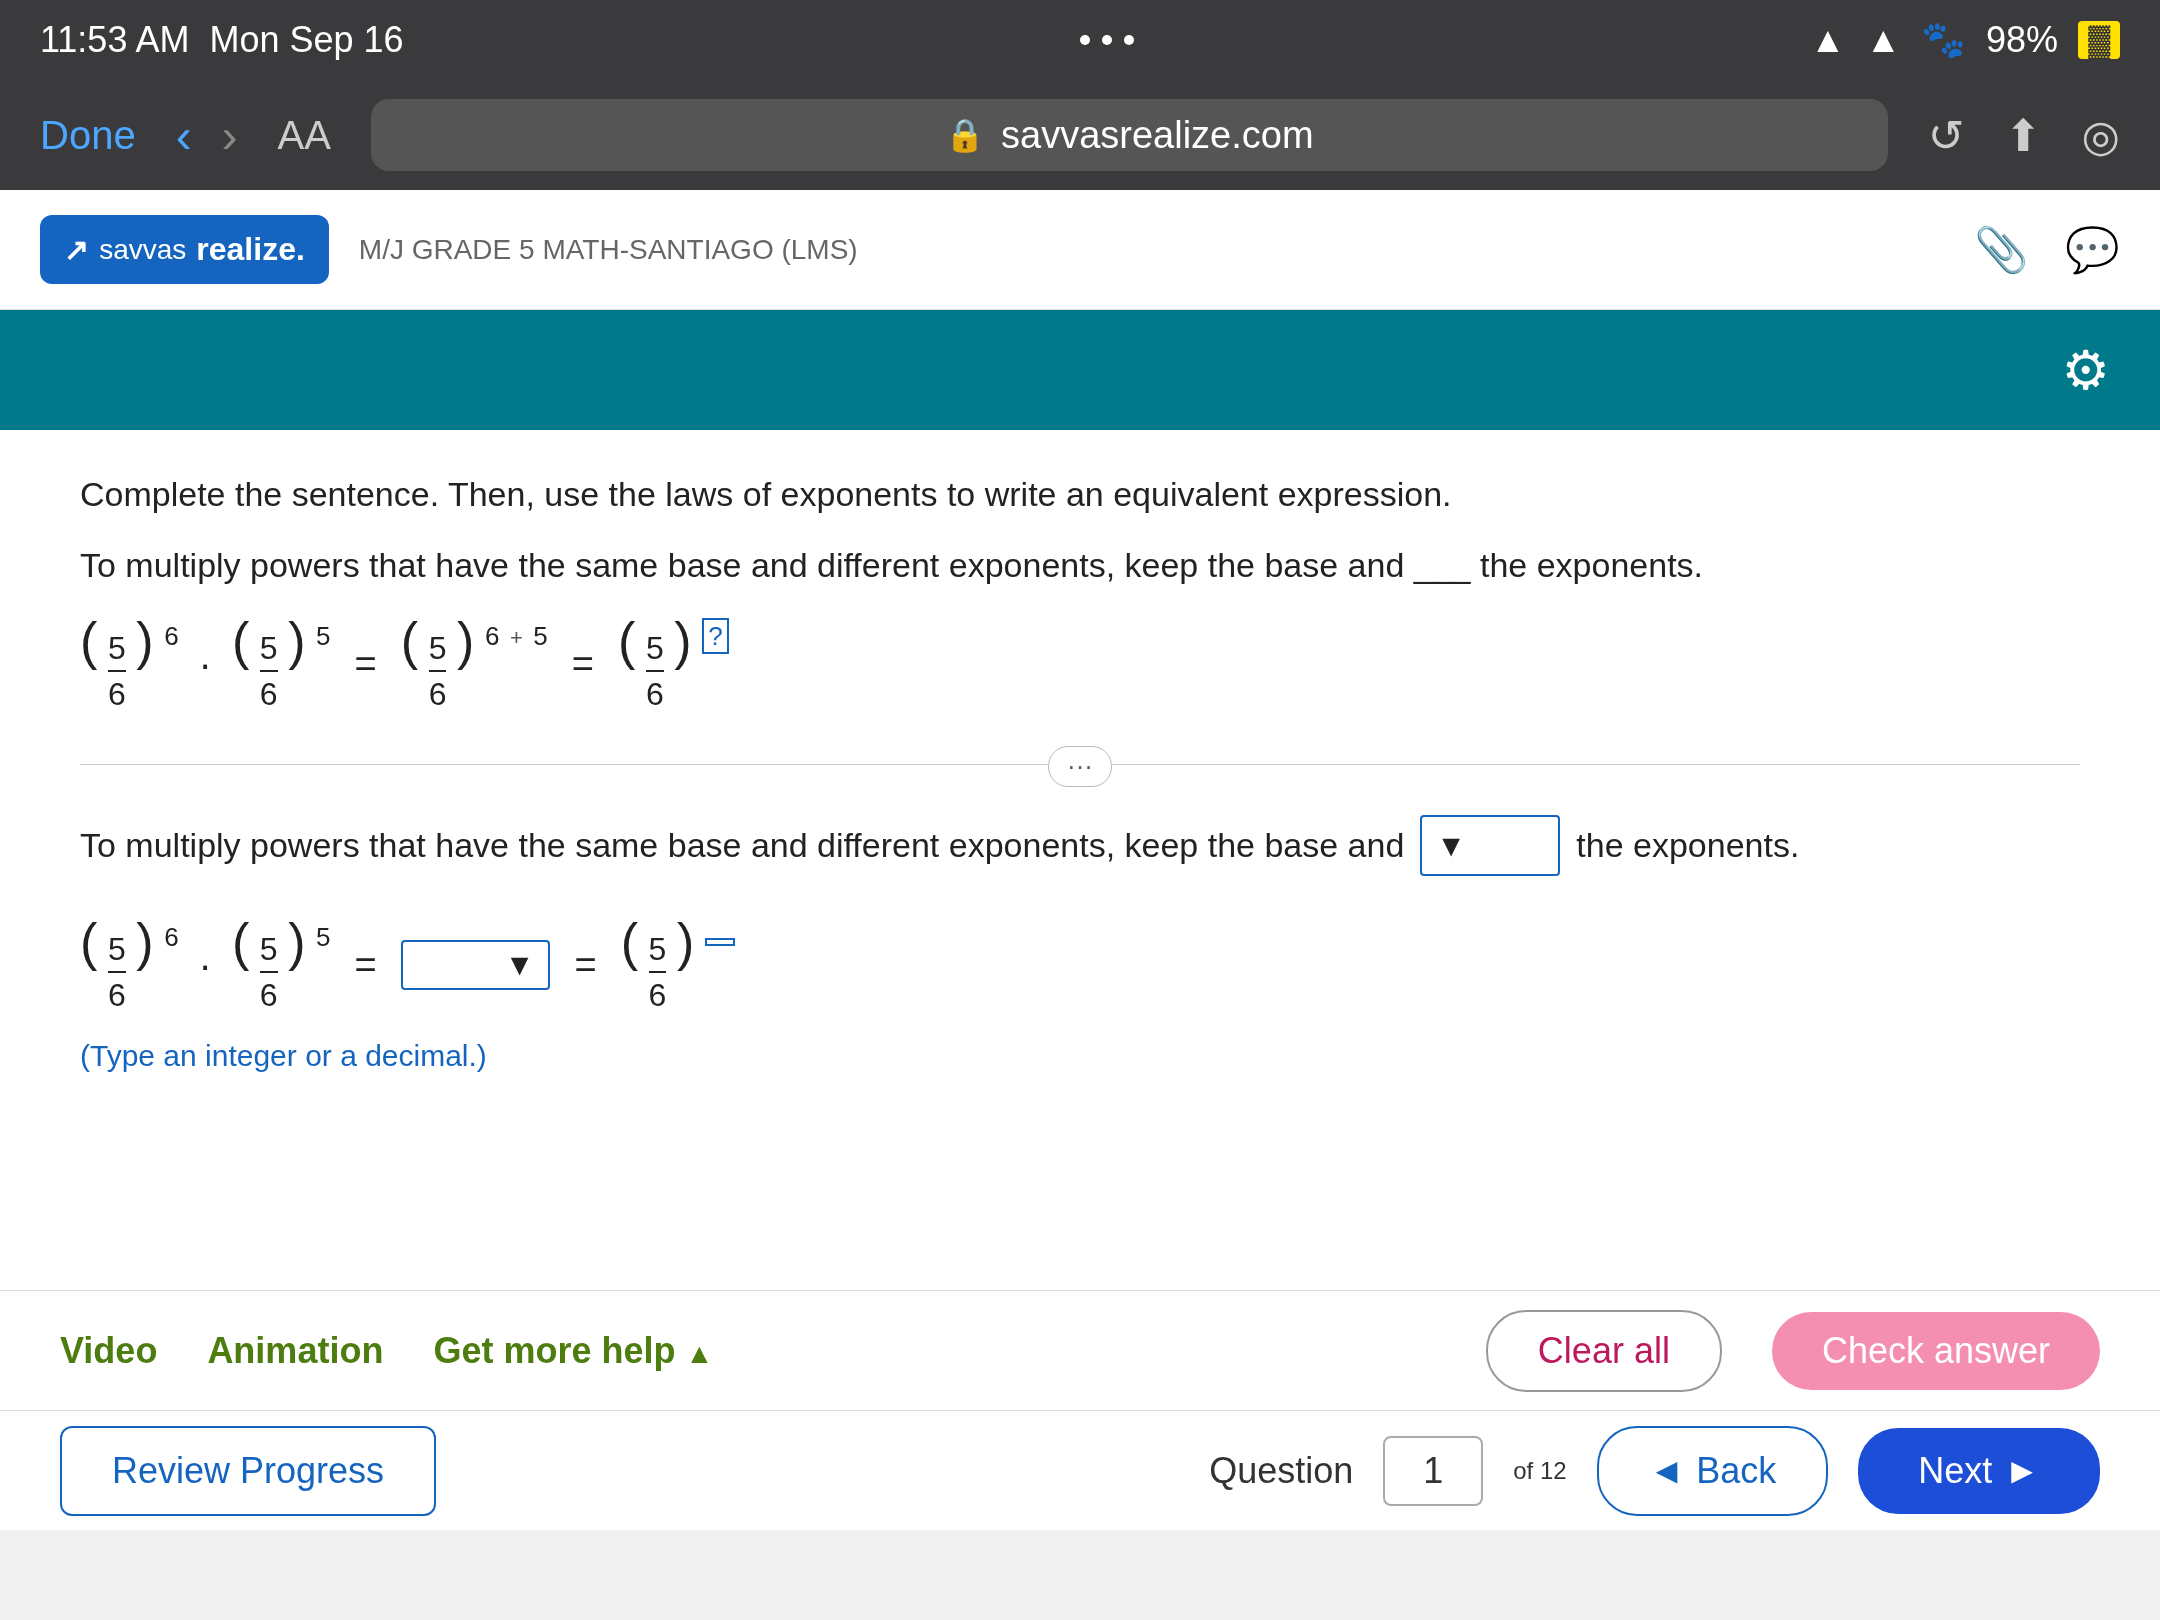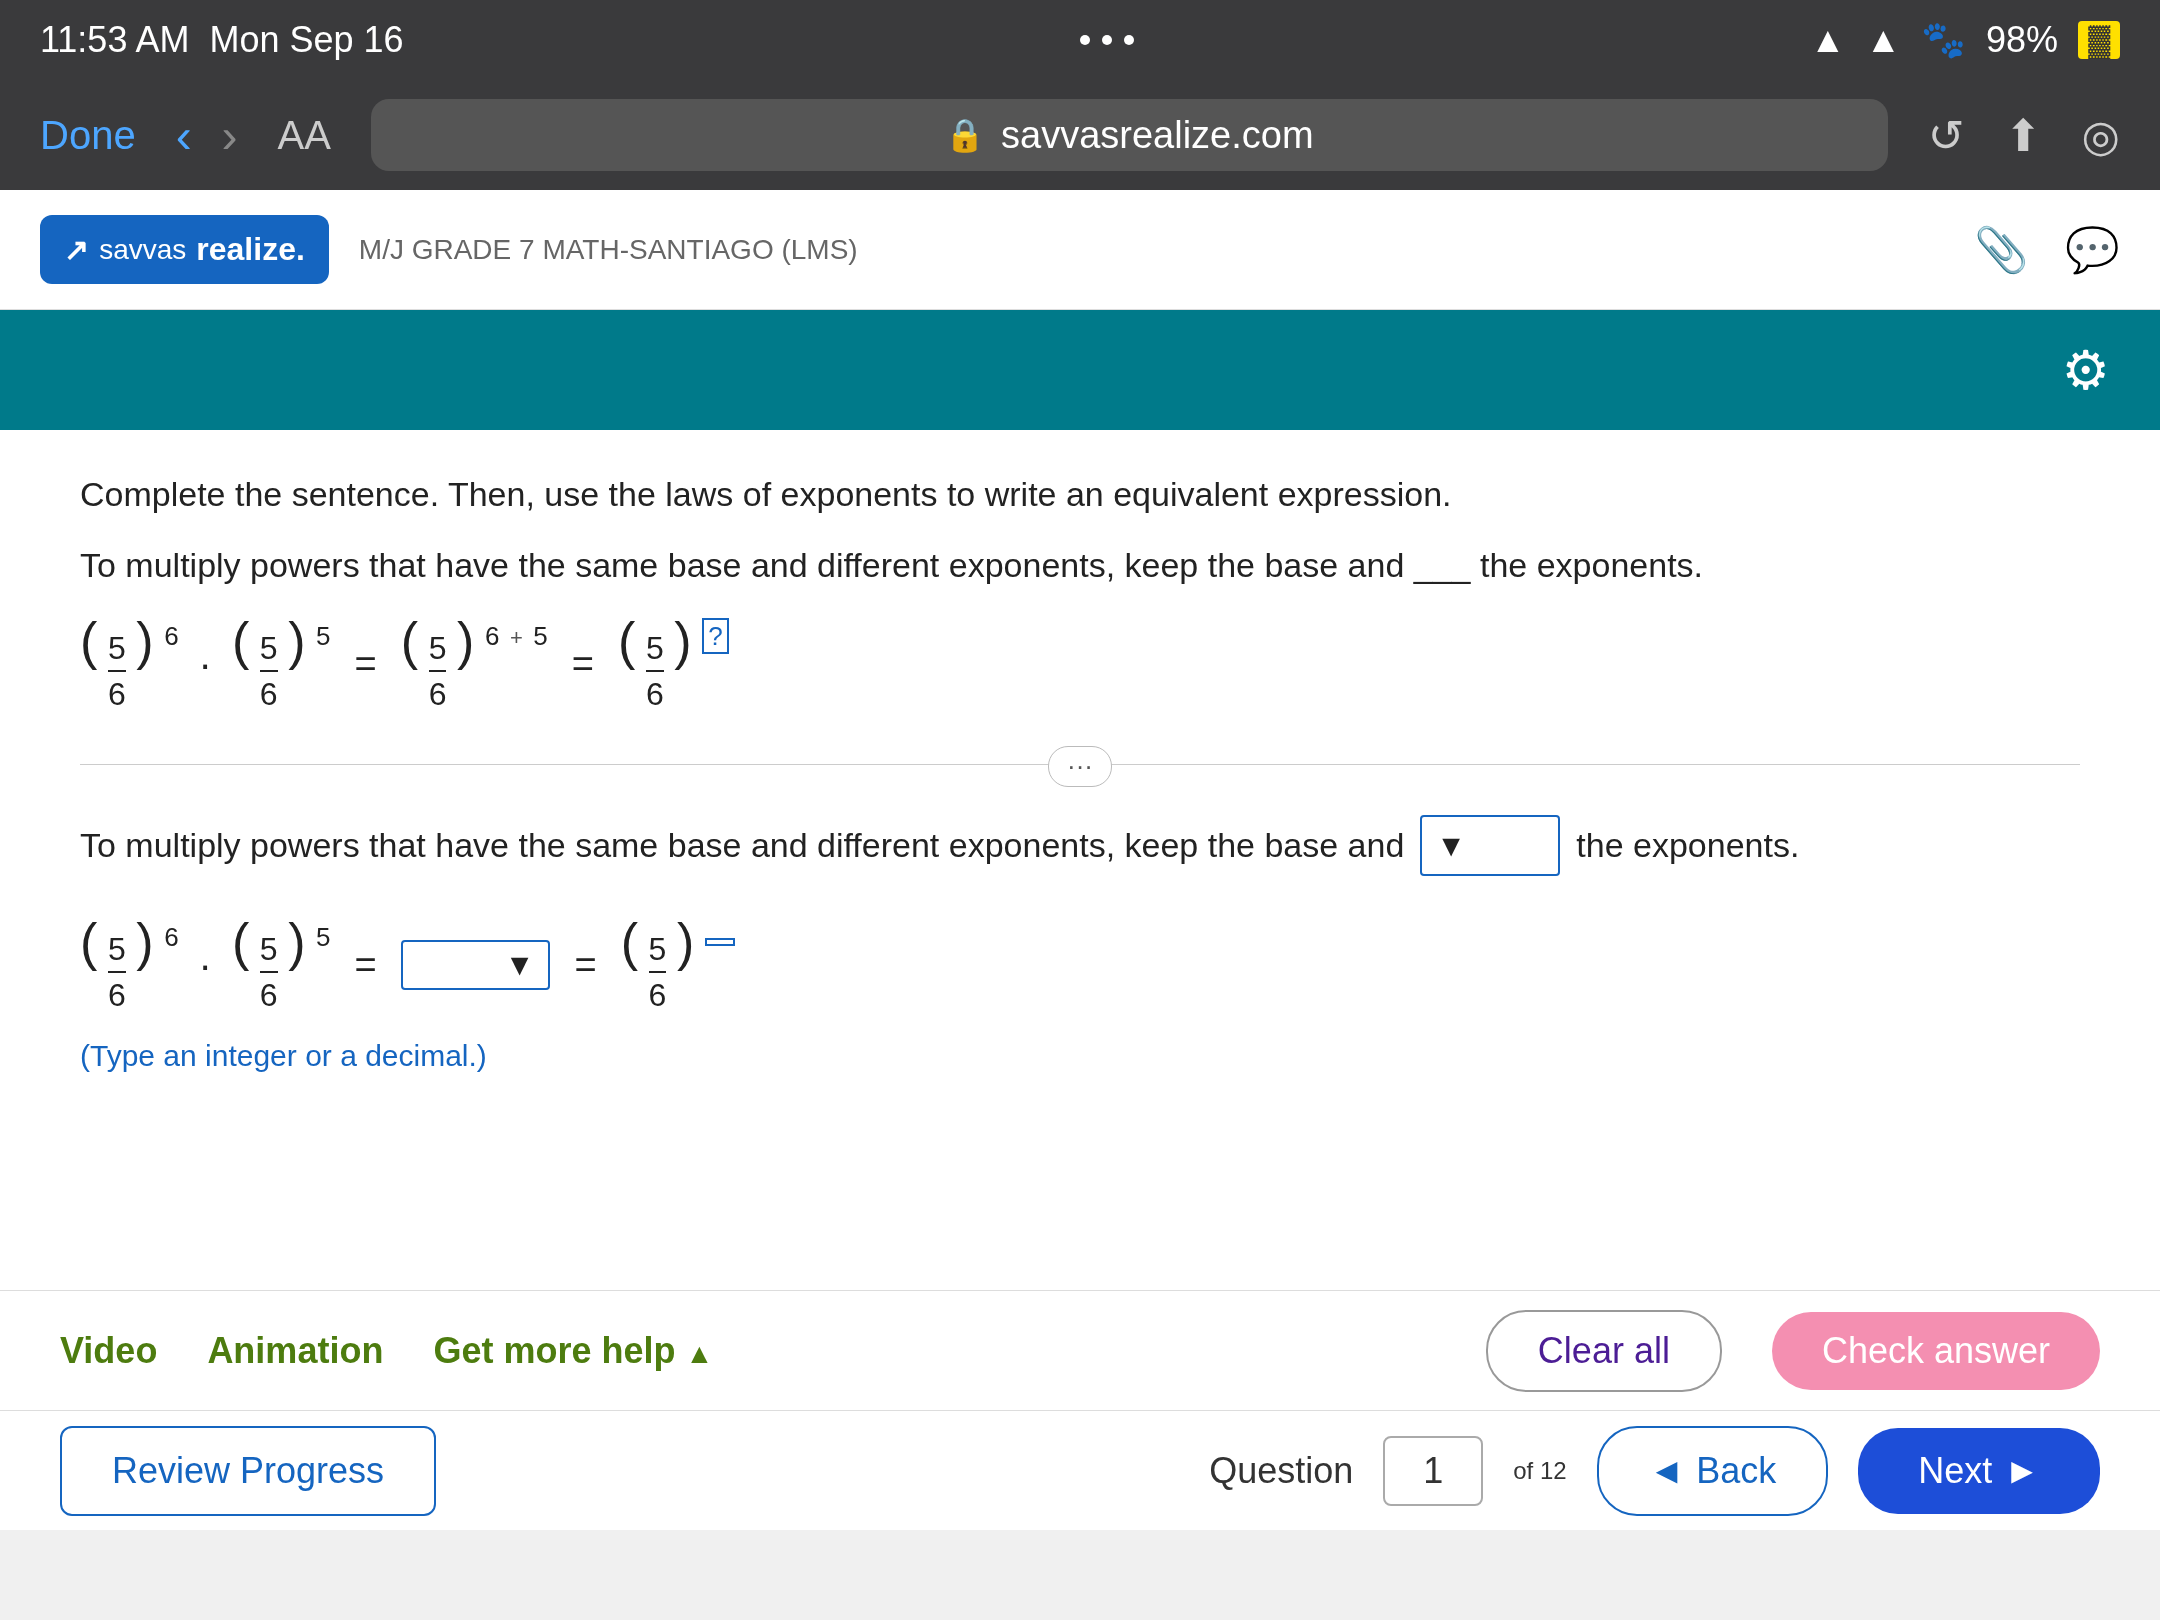--- a/index.html
+++ b/index.html
@@ -210,21 +210,21 @@
       font-weight: 700;
       text-decoration: none;
     }
     .help-link-arrow { font-size: 28px; }
     .spacer { flex: 1; }
     .btn-clear {
       border: 2px solid #999;
       border-radius: 40px;
       padding: 18px 50px;
       font-size: 36px;
-      color: #4c1d95;
+      color: #be185d;
       background: white;
       cursor: pointer;
     }
     .btn-check {
       border: none;
       border-radius: 40px;
       padding: 18px 50px;
       font-size: 36px;
       color: white;
       background: #f48fb1;
@@ -327,21 +327,21 @@
   </div>
 </div>
 
 <div class="app-header">
   <div class="savvas-logo">
     <span style="font-size:30px;">↗</span>
     <span style="font-weight:300; font-size:28px;">savvas</span>
     <span style="font-weight:700; font-size:32px;">realize.</span>
   </div>
   <div class="header-info">
-    <div class="header-course">M/J GRADE 7 MATH-SANTIAGO (LMS)</div>
+    <div class="header-course">M/J GRADE 5 MATH-SANTIAGO (LMS)</div>
   </div>
   <div class="header-icons">
     <span style="font-size:44px;">📎</span>
     <span style="font-size:44px;">💬</span>
   </div>
 </div>
 
 <div class="teal-banner">
   <span class="gear-icon">⚙</span>
 </div>

